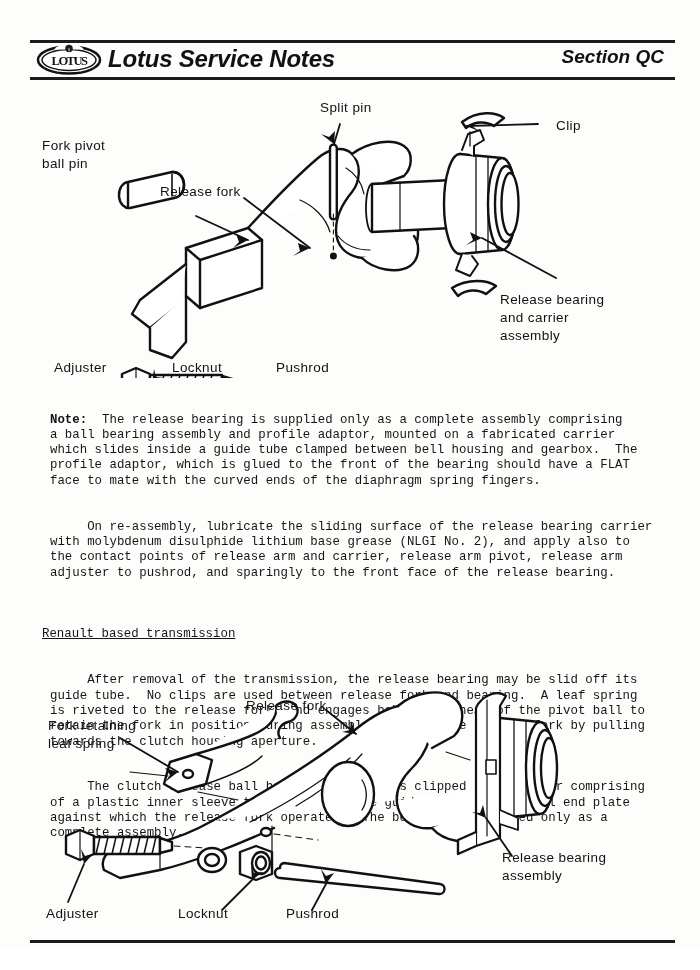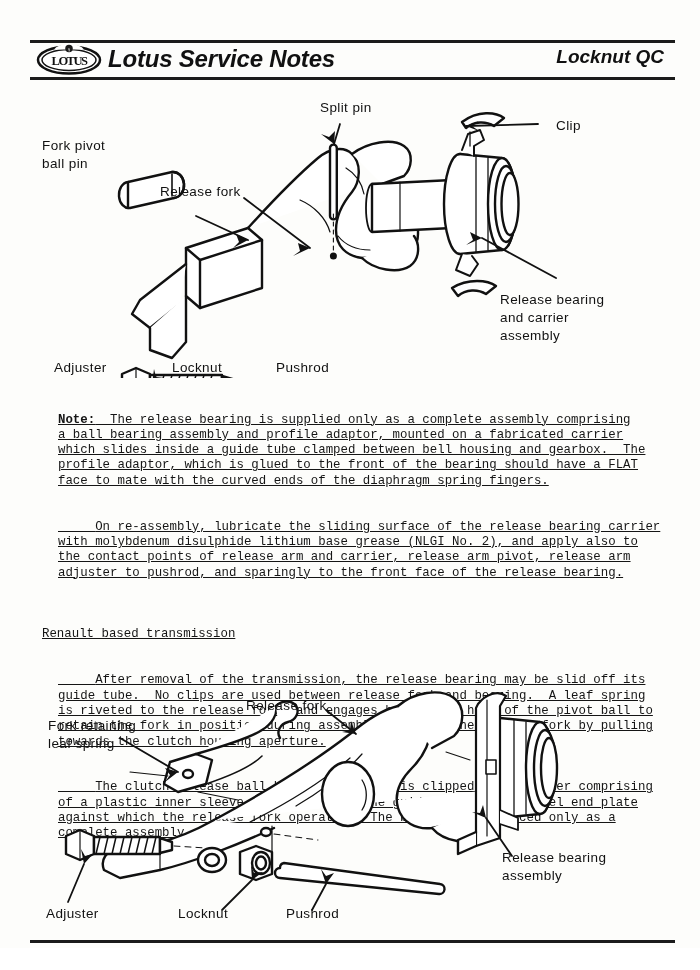--- a/index.html
+++ b/index.html
@@ -84,21 +84,21 @@
     position: absolute;
     left: 42px;
     top: 382px;
     width: 622px;
     font-family: "Liberation Mono", monospace;
     font-size: 12.4px;
     line-height: 15.3px;
     color: #151515;
     white-space: pre-wrap;
   }
-  #body-text .para { margin: 0 0 0 16px; text-decoration: underline; }
+  #body-text .para { margin: 0 0 0 8px; }
   #body-text .note-lead { font-weight: bold; }
   .subhead {
     font-family: "Liberation Mono", monospace;
     font-size: 12.4px;
     line-height: 15.3px;
     text-decoration: underline;
     color: #151515;
     margin-top: 16px;
     white-space: pre-wrap;
   }
@@ -131,21 +131,21 @@
     <svg id="logo" viewBox="0 0 132 66">
       <ellipse cx="66" cy="36" rx="62" ry="27" fill="#ffffff" stroke="#111" stroke-width="5"></ellipse>
       <ellipse cx="66" cy="36" rx="54" ry="21" fill="#ffffff" stroke="#111" stroke-width="3"></ellipse>
       <path d="M66 4 a30 16 0 0 1 30 11 l-60 0 a30 16 0 0 1 30 -11 z" fill="#ffffff"></path>
       <circle cx="66" cy="13" r="7.5" fill="#1b1b1b"></circle>
       <text x="66" y="17" font-family="'Liberation Serif',serif" font-size="9" fill="#ffffff" text-anchor="middle">§</text>
       <text x="66" y="46" font-family="'Liberation Serif',serif" font-weight="bold" font-size="25" fill="#111" text-anchor="middle" letter-spacing="-3">LOTUS</text>
     </svg>
 
     <div id="brand-title">Lotus Service Notes</div>
-    <div id="section-title">Locknut QC</div>
+    <div id="section-title">Section QC</div>
 
     <div class="rule-bottom"></div>
   </div>
 
   <div class="figure" id="figure-top">
     <svg width="700" height="290" viewBox="0 0 700 290">
       <g fill="none" stroke="#111" stroke-width="2.4" stroke-linecap="round" stroke-linejoin="round">
 
         <g>
           <path d="M128 94 L172 84 a11 13 0 0 1 2 26 L130 120 a10 13 0 0 1 -2 -26 z" fill="#fff"></path>

